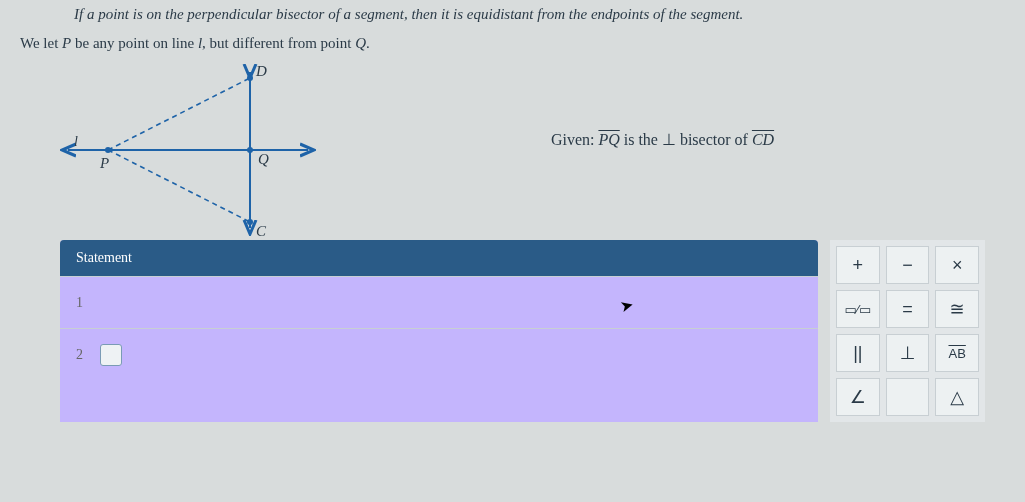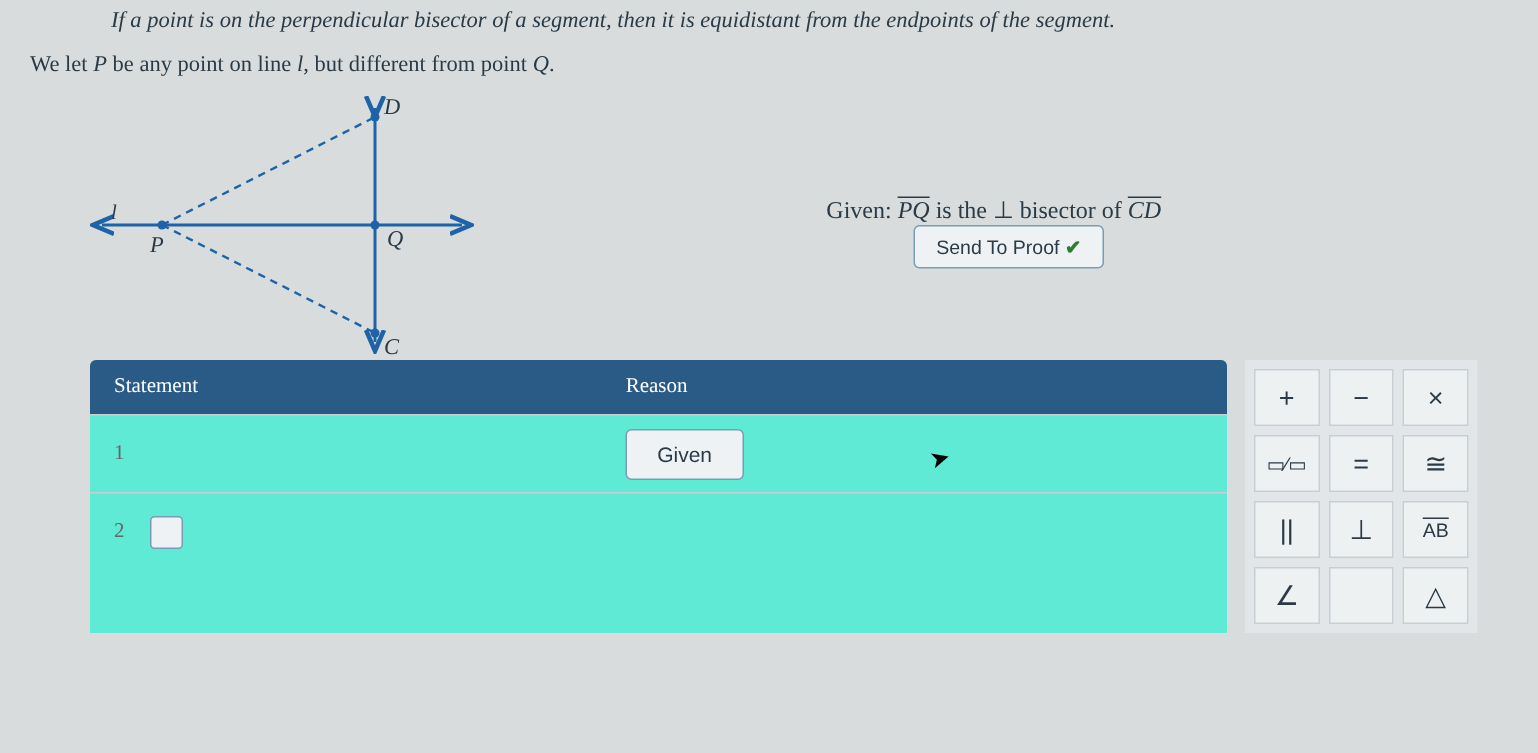--- a/index.html
+++ b/index.html
@@ -60,21 +60,21 @@
     margin-left: 20px;
   }
   .check { color: #2e7d32; font-weight: bold; }
   .proof-area {
     display: flex;
     padding: 0 40px 0 60px;
     gap: 12px;
   }
   .proof-table {
     flex: 1;
-    background: #5eead4;
+    background: #c4b5fd;
     border-radius: 4px 4px 0 0;
     overflow: hidden;
   }
   .thead {
     display: flex;
     background: #2a5b87;
     color: #fff;
     font-size: 14px;
   }
   .thead > div { padding: 10px 16px; }
@@ -176,42 +176,34 @@
       <text x="216" y="16" font-style="italic" font-size="15" fill="#2a3a47">D</text>
       <text x="216" y="176" font-style="italic" font-size="15" fill="#2a3a47">C</text>
     </svg>
   </div>
 
   <div class="givens">
     <div class="given-line">
       <span>
         <span>Given: </span><span class="ital overline">PQ</span><span> is the </span><span class="perp">⊥</span><span> bisector of </span><span class="ital overline">CD</span>
       </span>
-      <button class="send-btn">
-        <span>Send To Proof</span>
-        <span class="check">✔</span>
-      </button>
     </div>
   </div>
 </div>
 
 <div class="cursor">➤</div>
 
 <div class="proof-area">
   <div class="proof-table">
     <div class="thead">
       <div class="col-st">Statement</div>
-      <div class="col-re">Reason</div>
     </div>
     <div class="trow">
       <div class="col-st">
         <span class="rownum">1</span>
-      </div>
-      <div class="col-re">
-        <button class="reason-btn">Given</button>
       </div>
     </div>
     <div class="trow">
       <div class="col-st">
         <span class="rownum">2</span>
         <span class="blank-box"></span>
       </div>
     </div>
   </div>
 

